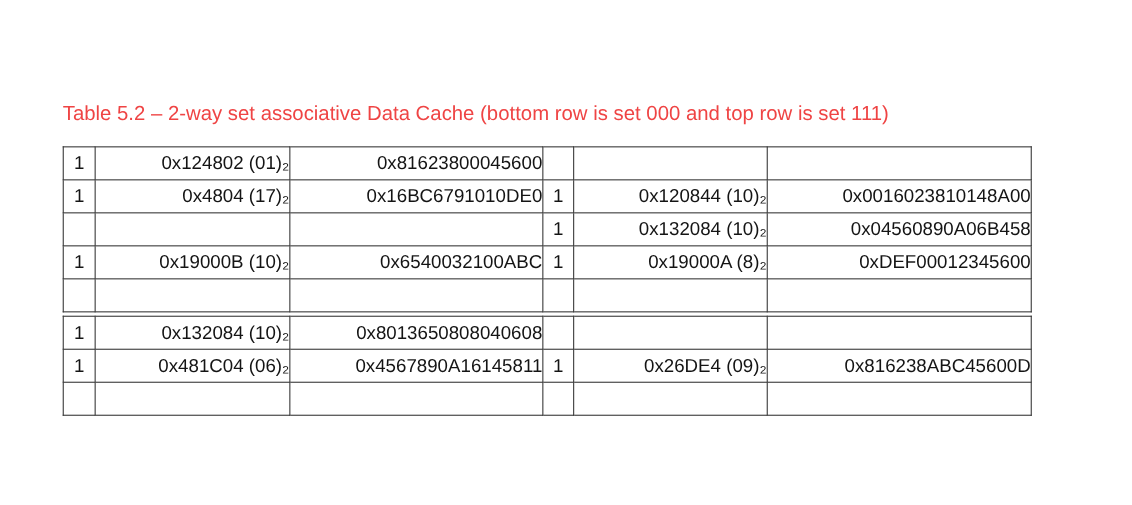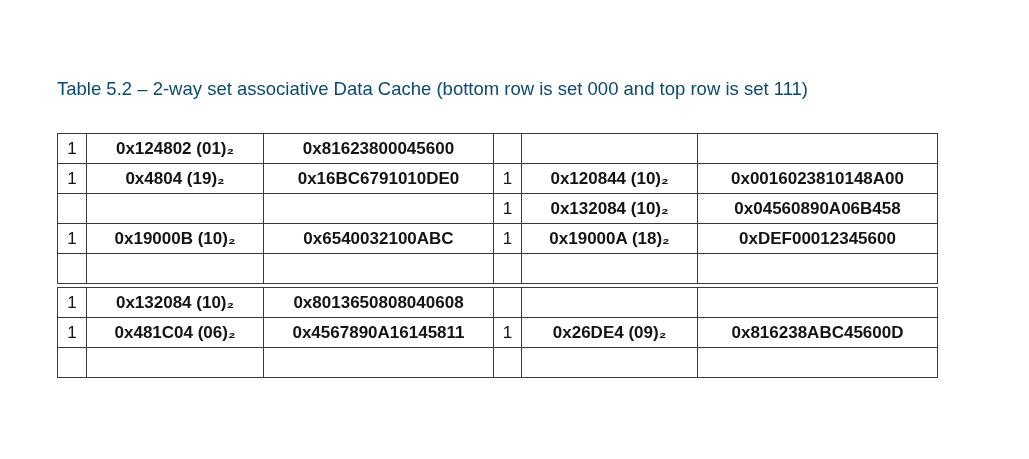--- a/index.html
+++ b/index.html
@@ -8,24 +8,24 @@
     width: 1029px;
     height: 459px;
     background: #ffffff;
     font-family: "Liberation Sans", "DejaVu Sans", sans-serif;
     color: #161616;
     overflow: hidden;
   }
   .caption {
     position: absolute;
     left: 57px;
-    top: 78px;
+    top: 92px;
     font-size: 18.5px;
     white-space: nowrap;
-    color: #0c4a6e;
+    color: #ef4444;
   }
   .tables-wrap {
     position: absolute;
     left: 57px;
     top: 133px;
   }
   table.cache {
     border-collapse: collapse;
     table-layout: fixed;
     width: 880px;
@@ -35,21 +35,21 @@
     border: 1.5px solid #3a3a3a;
     height: 29px;
     font-size: 17px;
     padding: 0;
     vertical-align: middle;
     white-space: nowrap;
     overflow: hidden;
     color: #141414;
   }
   td.v { text-align: center; }
-  td.t, td.d { padding-left: 8px; text-align: center; font-weight: bold; }
+  td.t, td.d { padding-left: 8px; text-align: right; }
   col.c-v1 { width: 29px; }
   col.c-t1 { width: 177px; }
   col.c-d1 { width: 230px; }
   col.c-v2 { width: 28px; }
   col.c-t2 { width: 176px; }
   col.c-d2 { width: 240px; }
 </style>
 </head>
 <body>
 
@@ -72,40 +72,40 @@
         <tr>
           <td class="v">1</td>
           <td class="t">0x124802 (01)₂</td>
           <td class="d">0x81623800045600</td>
           <td class="v"></td>
           <td class="t"></td>
           <td class="d"></td>
         </tr>
         <tr>
           <td class="v">1</td>
-          <td class="t">0x4804 (19)₂</td>
+          <td class="t">0x4804 (17)₂</td>
           <td class="d">0x16BC6791010DE0</td>
           <td class="v">1</td>
           <td class="t">0x120844 (10)₂</td>
           <td class="d">0x0016023810148A00</td>
         </tr>
         <tr>
           <td class="v"></td>
           <td class="t"></td>
           <td class="d"></td>
           <td class="v">1</td>
           <td class="t">0x132084 (10)₂</td>
           <td class="d">0x04560890A06B458</td>
         </tr>
         <tr>
           <td class="v">1</td>
           <td class="t">0x19000B (10)₂</td>
           <td class="d">0x6540032100ABC</td>
           <td class="v">1</td>
-          <td class="t">0x19000A (18)₂</td>
+          <td class="t">0x19000A (8)₂</td>
           <td class="d">0xDEF00012345600</td>
         </tr>
         <tr>
           <td class="v"></td>
           <td class="t"></td>
           <td class="d"></td>
           <td class="v"></td>
           <td class="t"></td>
           <td class="d"></td>
         </tr>

